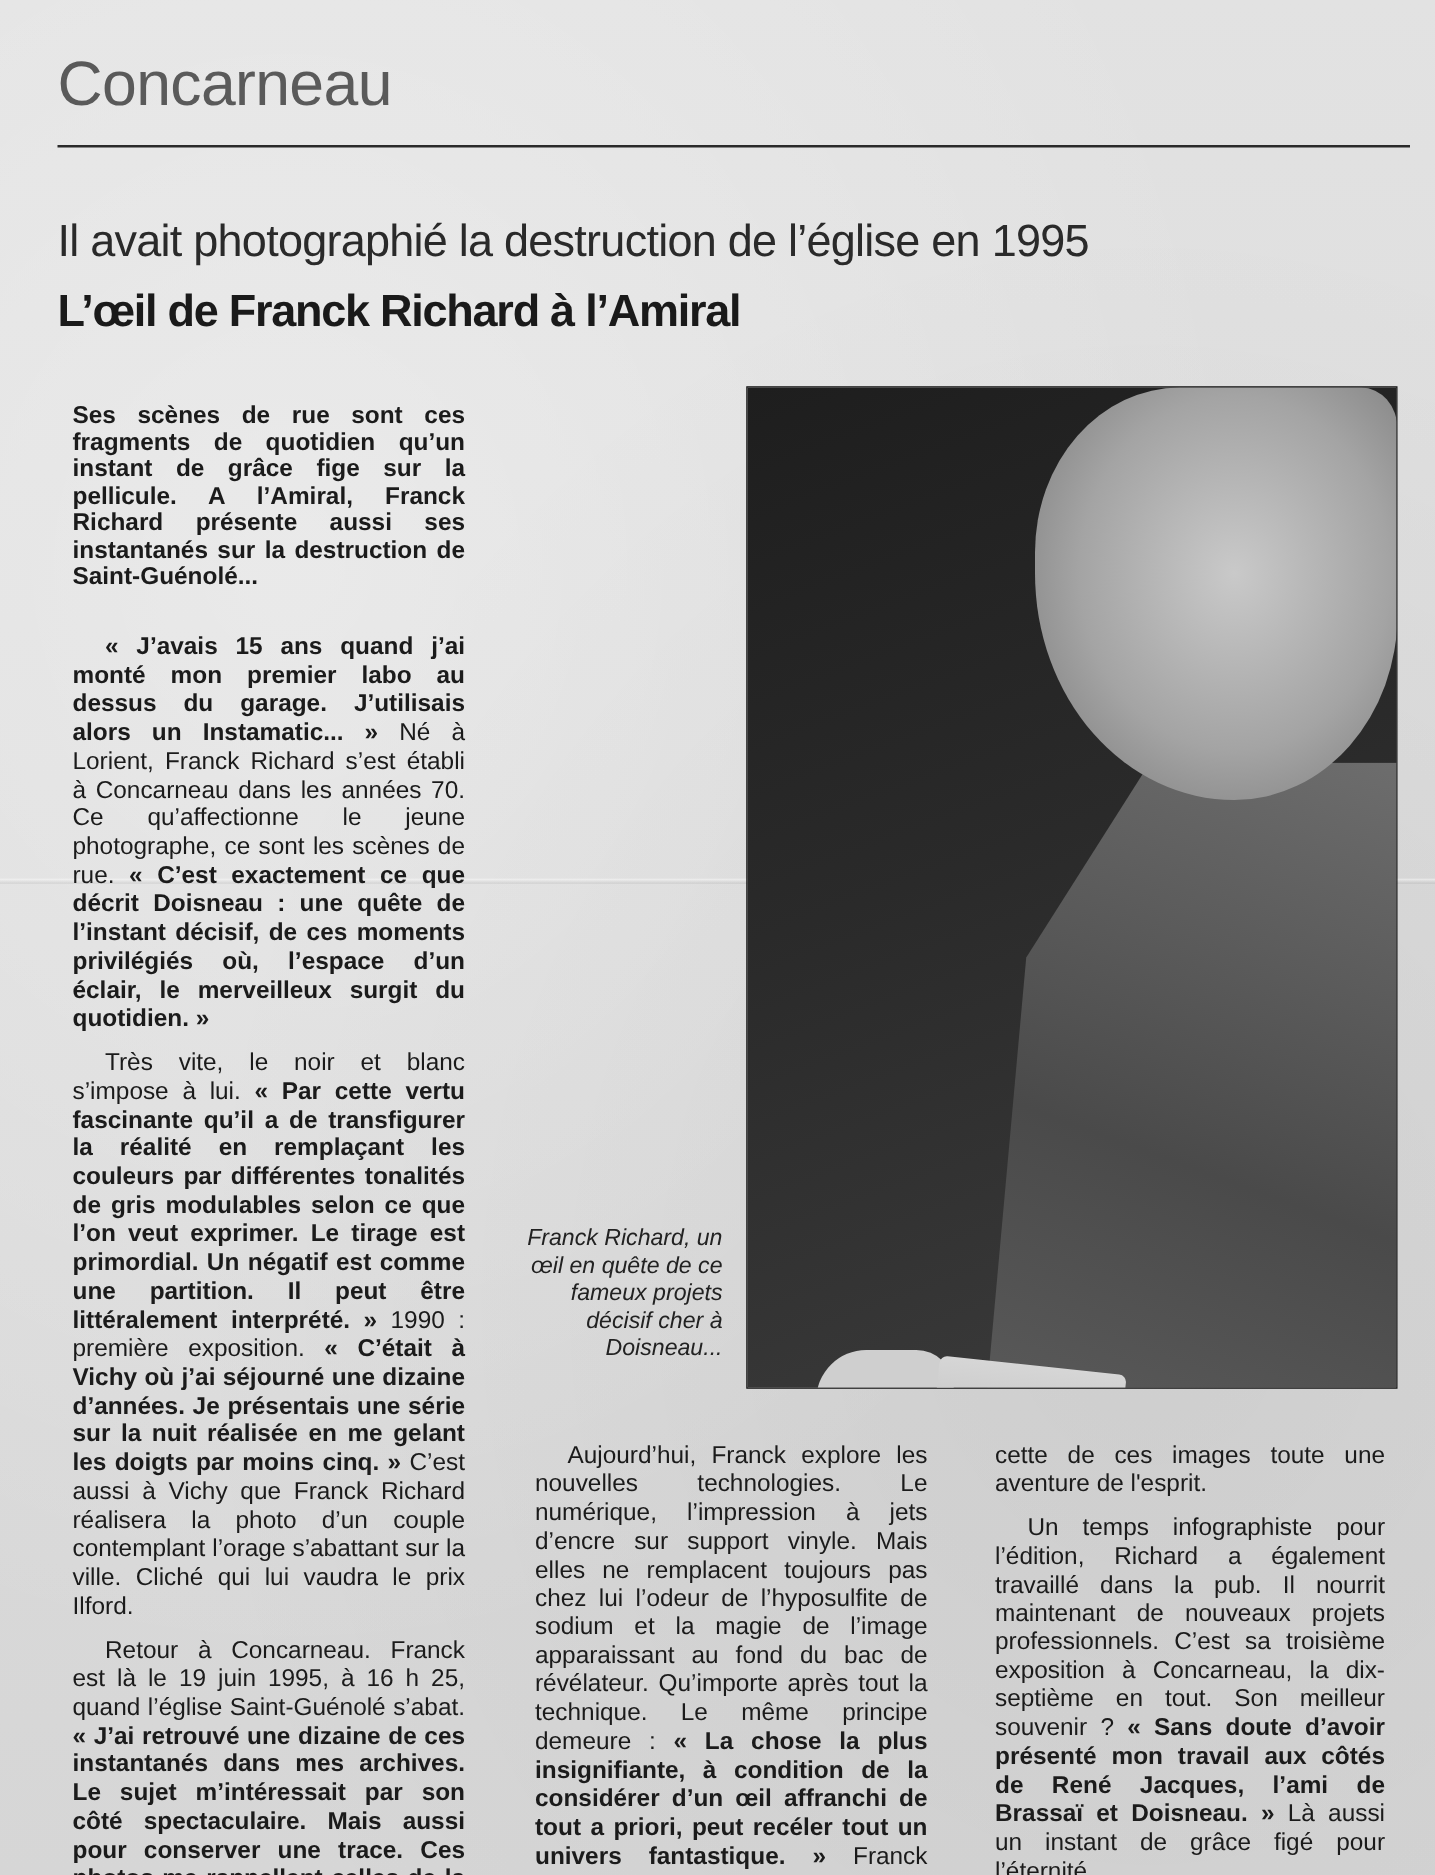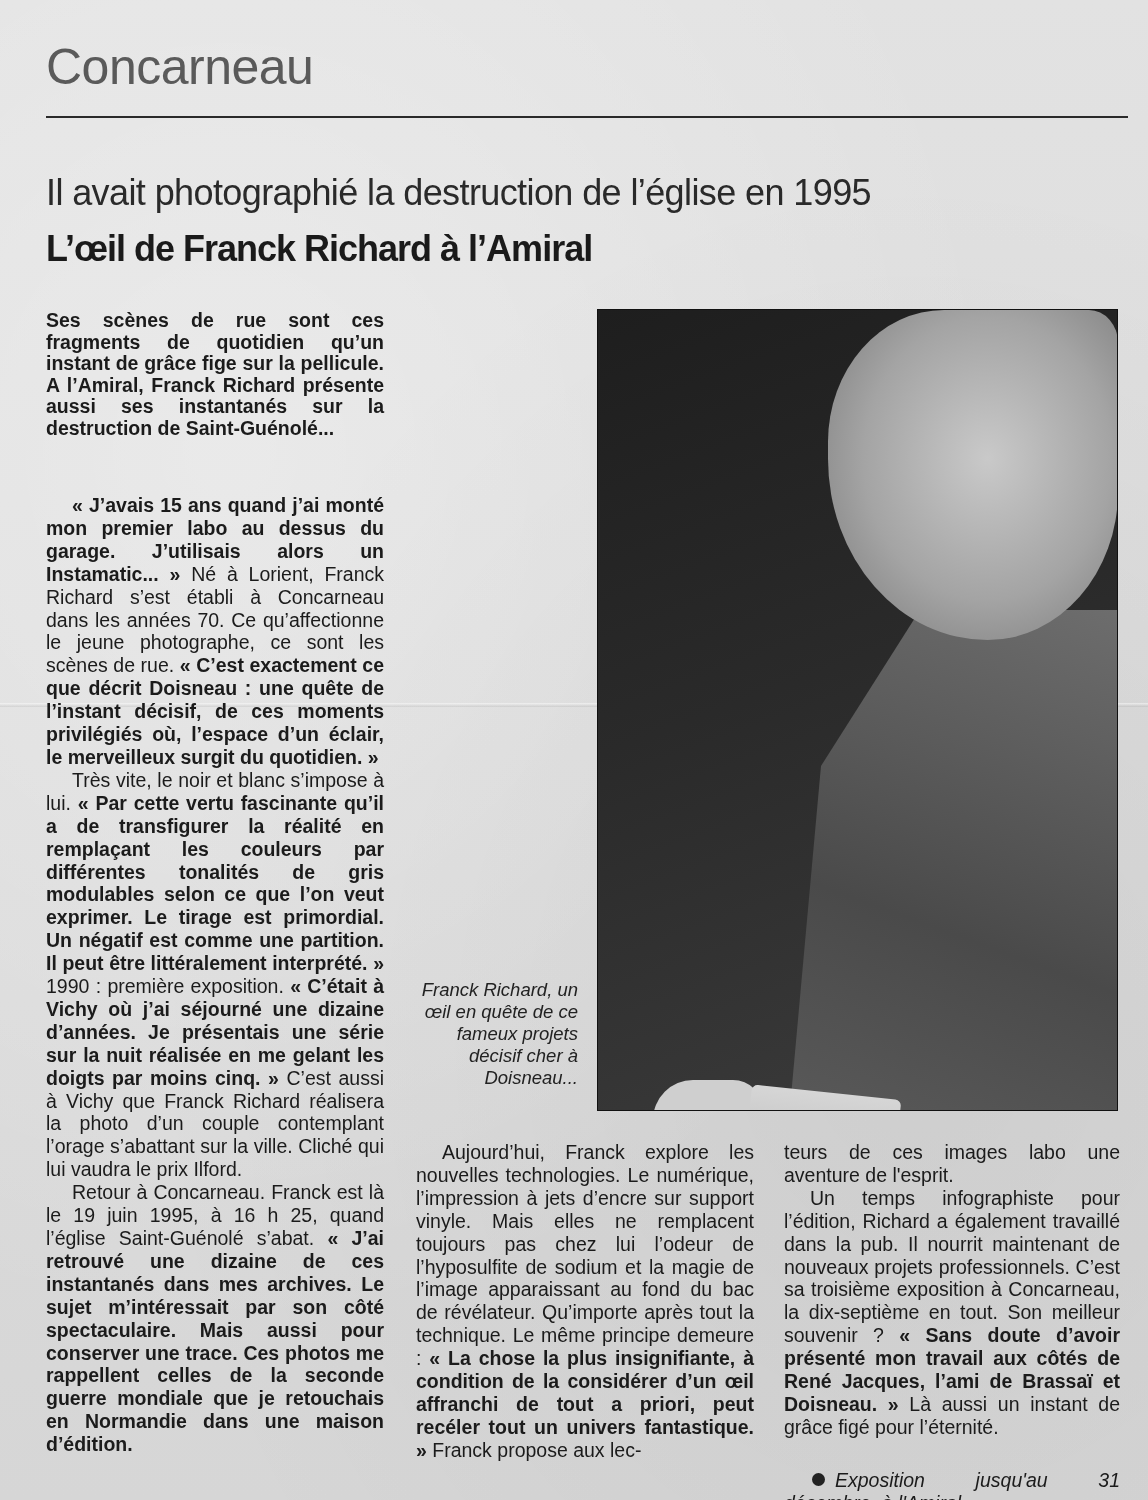--- a/index.html
+++ b/index.html
@@ -26,21 +26,21 @@
   }
   .kicker {
     position: absolute; left: 46px; top: 172px;
     font-size: 36px; font-weight: normal; color: #2a2a2a; letter-spacing: -0.6px;
   }
   .headline {
     position: absolute; left: 46px; top: 228px;
     font-size: 36px; font-weight: bold; color: #1a1a1a; letter-spacing: -1px;
   }
   .col { position: absolute; font-size: 19.5px; line-height: 22.9px; text-align: justify; }
-  .col p { margin: 0; }
+  .col p { margin: 12px; }
   .col b { font-weight: bold; }
   .chapo { left: 46px; top: 310px; width: 338px; font-weight: bold; font-size: 19.5px; line-height: 21.5px; }
   .col1 { left: 46px; top: 494px; width: 338px; }
   .indent { text-indent: 26px; }
   .subhead { font-size: 23px; font-weight: bold; margin: 30px 0 16px 30px !important; text-align: left; color: #222; }
   .photo {
     position: absolute; left: 597px; top: 309px; width: 519px; height: 800px;
     border: 1px solid #111;
     background:
       radial-gradient(ellipse 140px 190px at 400px 170px, #bdbdbd 0%, #a9a9a9 55%, transparent 72%),
@@ -108,16 +108,16 @@
   </div>
 </div>
 
 <div class="caption">Franck Richard, un œil en quête de ce fameux projets décisif cher à Doisneau...</div>
 
 <div class="col col2">
   <p class="indent"><span>Aujourd’hui, Franck explore les nouvelles technologies. Le numérique, l’impression à jets d’encre sur support vinyle. Mais elles ne remplacent toujours pas chez lui l’odeur de l’hyposulfite de sodium et la magie de l’image apparaissant au fond du bac de révélateur. Qu’importe après tout la technique. Le même principe demeure : </span><b>« La chose la plus insignifiante, à condition de la considérer d’un œil affranchi de tout a priori, peut recéler tout un univers fantastique. »</b><span> Franck propose aux lec-</span></p>
 </div>
 
 <div class="col col3">
-  <p>teurs de ces images labo une aventure de l'esprit.</p>
+  <p>cette de ces images toute une aventure de l'esprit.</p>
   <p class="indent"><span>Un temps infographiste pour l’édition, Richard a également travaillé dans la pub. Il nourrit maintenant de nouveaux projets professionnels. C’est sa troisième exposition à Concarneau, la dix-septième en tout. Son meilleur souvenir ? </span><b>« Sans doute d’avoir présenté mon travail aux côtés de René Jacques, l’ami de Brassaï et Doisneau. »</b><span> Là aussi un instant de grâce figé pour l’éternité.</span></p>
   <p class="expo"><span class="bullet"></span><span>Exposition jusqu'au 31 décembre, à l'Amiral.</span></p>
 </div>
 
 </body></html>

